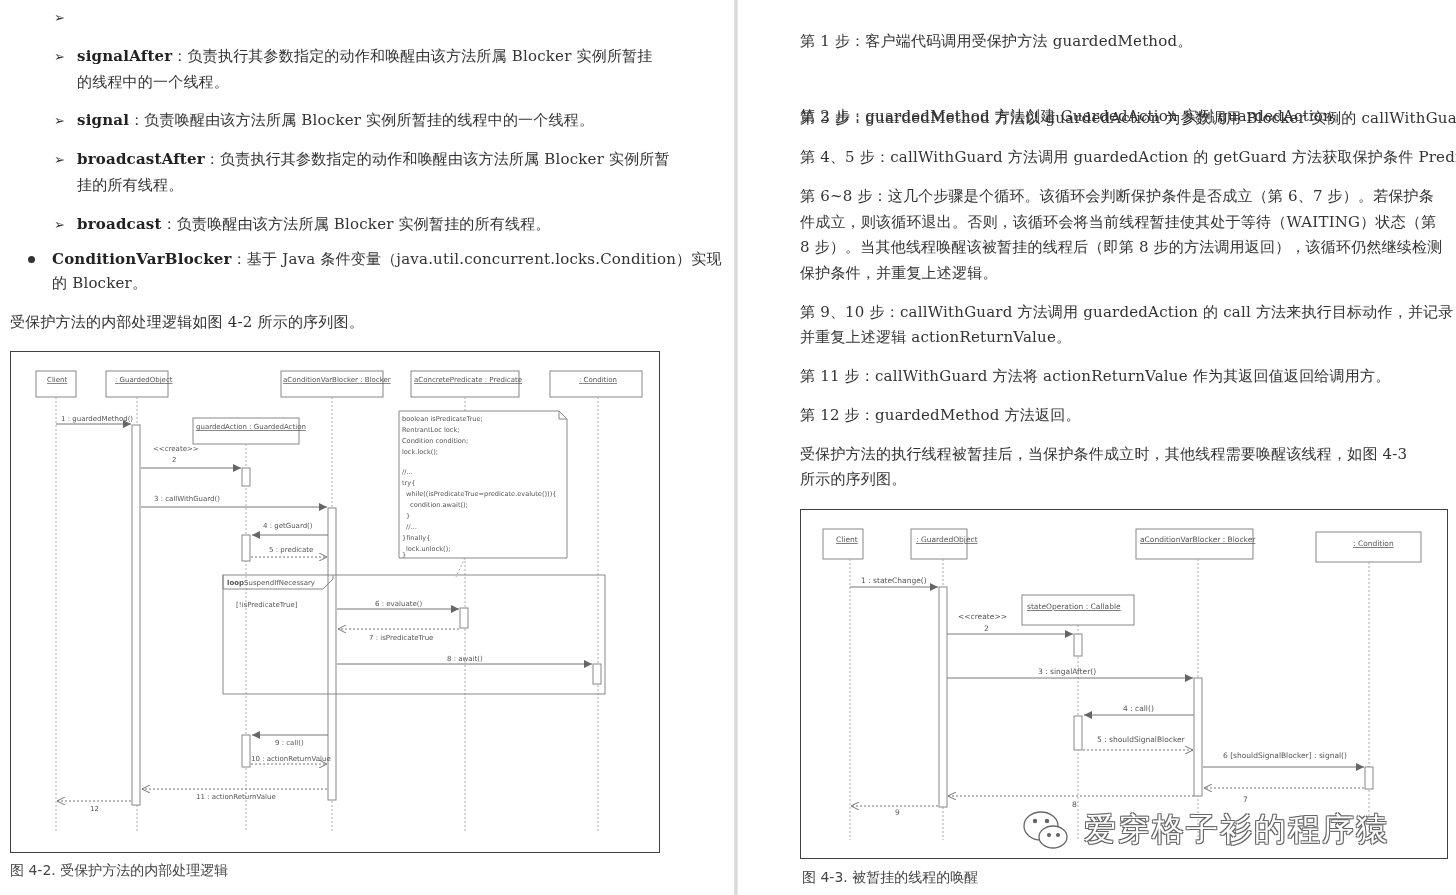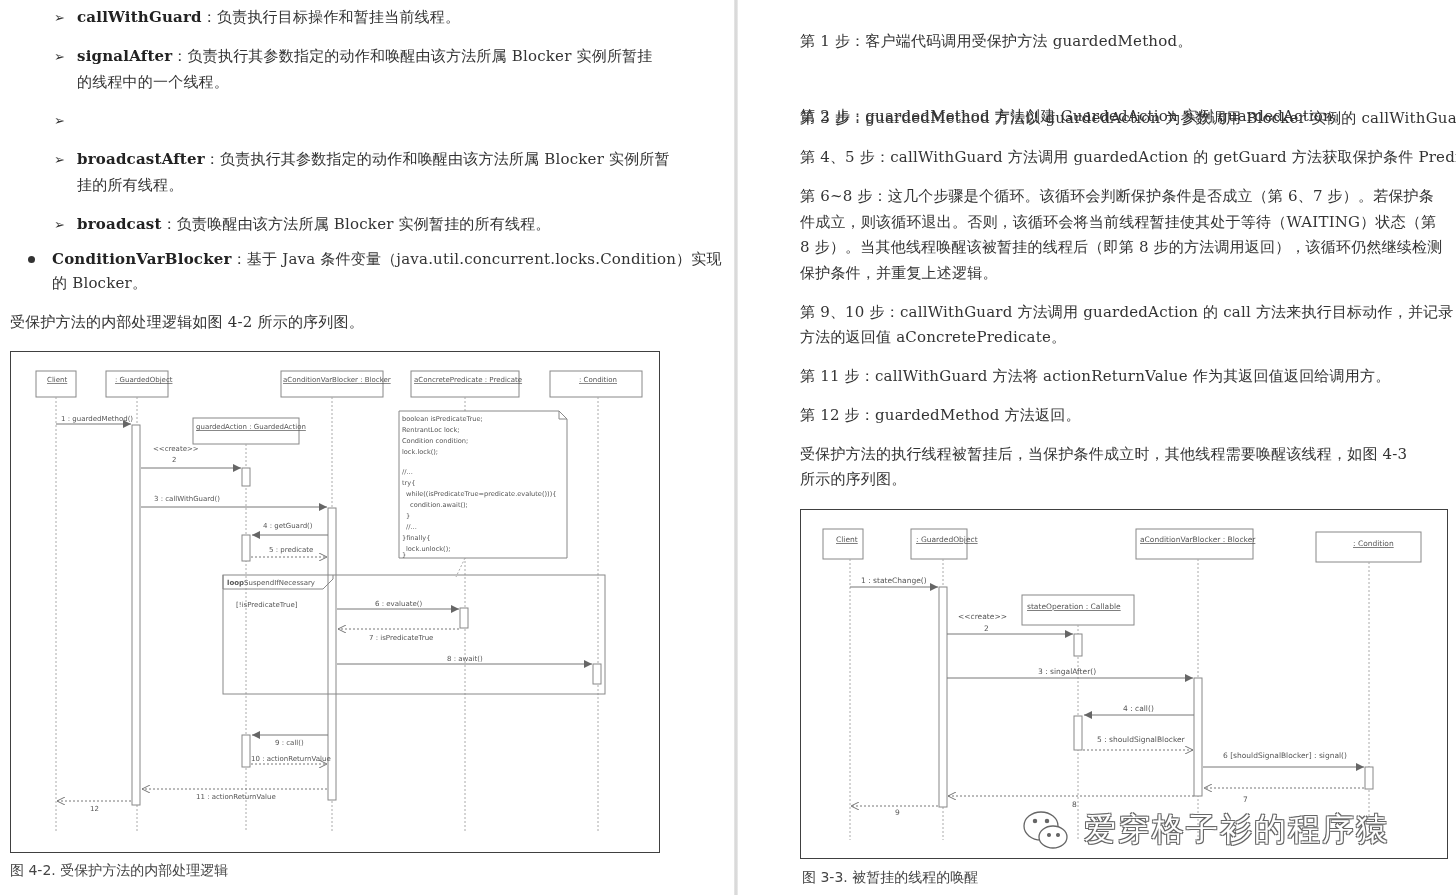--- a/index.html
+++ b/index.html
@@ -19,31 +19,31 @@
   svg text { font-family:"DejaVu Sans","Liberation Sans",sans-serif; fill:#555; }
   .watermark { position:absolute; font-family:"DejaVu Sans","Liberation Sans",sans-serif; font-size:32px; color:#ffffff;
                text-shadow: -1px -1px 0 #666, 1px -1px 0 #666, -1px 1px 0 #666, 1px 1px 0 #666; white-space:nowrap; letter-spacing:2px; }
 </style>
 </head>
 <body>
 
 <div id="page-left" class="page">
 
   <span class="arrowbullet" style="left:54px;top:10px;">➢</span>
-  <div class="line" style="left:77px;top:7px;">
-    <span class="bold">callWithGuard</span><span>：</span><span>负责执行目标操作和暂挂当前线程。</span>
-  </div>
 
   <span class="arrowbullet" style="left:54px;top:49px;">➢</span>
   <div class="line" style="left:77px;top:46px;">
     <span class="bold">signalAfter</span><span>：</span><span>负责执行其参数指定的动作和唤醒由该方法所属 Blocker 实例所暂挂</span>
   </div>
   <div class="line" style="left:77px;top:72px;">的线程中的一个线程。</div>
 
   <span class="arrowbullet" style="left:54px;top:113px;">➢</span>
+  <div class="line" style="left:77px;top:110px;">
+    <span class="bold">signal</span><span>：</span><span>负责唤醒由该方法所属 Blocker 实例所暂挂的线程中的一个线程。</span>
+  </div>
 
   <span class="arrowbullet" style="left:54px;top:152px;">➢</span>
   <div class="line" style="left:77px;top:149px;">
     <span class="bold">broadcastAfter</span><span>：</span><span>负责执行其参数指定的动作和唤醒由该方法所属 Blocker 实例所暂</span>
   </div>
   <div class="line" style="left:77px;top:175px;">挂的所有线程。</div>
 
   <span class="arrowbullet" style="left:54px;top:217px;">➢</span>
   <div class="line" style="left:77px;top:214px;">
     <span class="bold">broadcast</span><span>：</span><span>负责唤醒由该方法所属 Blocker 实例暂挂的所有线程。</span>
@@ -168,21 +168,21 @@
   <div class="line" style="left:62px;top:70px;margin-top:36px;">第 2 步：guardedMethod 方法创建 GuardedAction 实例 guardedAction。</div>
   <div class="line" style="left:62px;top:108px;">第 3 步：guardedMethod 方法以 guardedAction 为参数调用 Blocker 实例的 callWithGuard 方法。</div>
   <div class="line" style="left:62px;top:147px;">第 4、5 步：callWithGuard 方法调用 guardedAction 的 getGuard 方法获取保护条件 Predicate。</div>
 
   <div class="line" style="left:62px;top:186px;">第 6~8 步：这几个步骤是个循环。该循环会判断保护条件是否成立（第 6、7 步）。若保护条</div>
   <div class="line" style="left:62px;top:212px;">件成立，则该循环退出。否则，该循环会将当前线程暂挂使其处于等待（WAITING）状态（第</div>
   <div class="line" style="left:62px;top:237px;">8 步）。当其他线程唤醒该被暂挂的线程后（即第 8 步的方法调用返回），该循环仍然继续检测</div>
   <div class="line" style="left:62px;top:263px;">保护条件，并重复上述逻辑。</div>
 
   <div class="line" style="left:62px;top:302px;">第 9、10 步：callWithGuard 方法调用 guardedAction 的 call 方法来执行目标动作，并记录 call</div>
-  <div class="line" style="left:62px;top:327px;">方法的返回值 aConcretePredicate。</div>
+  <div class="line" style="left:62px;top:327px;">并重复上述逻辑 actionReturnValue。</div>
 
   <div class="line" style="left:62px;top:366px;">第 11 步：callWithGuard 方法将 actionReturnValue 作为其返回值返回给调用方。</div>
   <div class="line" style="left:62px;top:405px;">第 12 步：guardedMethod 方法返回。</div>
 
   <div class="line" style="left:62px;top:444px;">受保护方法的执行线程被暂挂后，当保护条件成立时，其他线程需要唤醒该线程，如图 4-3</div>
   <div class="line" style="left:62px;top:469px;">所示的序列图。</div>
 
   <div class="figure" style="left:62px;top:509px;width:646px;height:348px;">
     <svg width="646" height="348" viewBox="0 0 646 348">
       <defs>
@@ -246,14 +246,14 @@
         <ellipse cx="240" cy="316" rx="17" ry="14"></ellipse>
         <ellipse cx="252" cy="327" rx="14" ry="11"></ellipse>
         <circle cx="234" cy="311" r="1.6" fill="#666"></circle>
         <circle cx="246" cy="311" r="1.6" fill="#666"></circle>
         <circle cx="248" cy="325" r="1.4" fill="#666"></circle>
         <circle cx="257" cy="325" r="1.4" fill="#666"></circle>
       </g>
     </svg>
   </div>
   <div class="watermark" style="left:346px;top:808px;">爱穿格子衫的程序猿</div>
-  <div class="caption" style="left:64px;top:869px;">图 3-3.  被暂挂的线程的唤醒</div>
+  <div class="caption" style="left:64px;top:869px;">图 4-3.  被暂挂的线程的唤醒</div>
 </div>
 
 </body></html>

